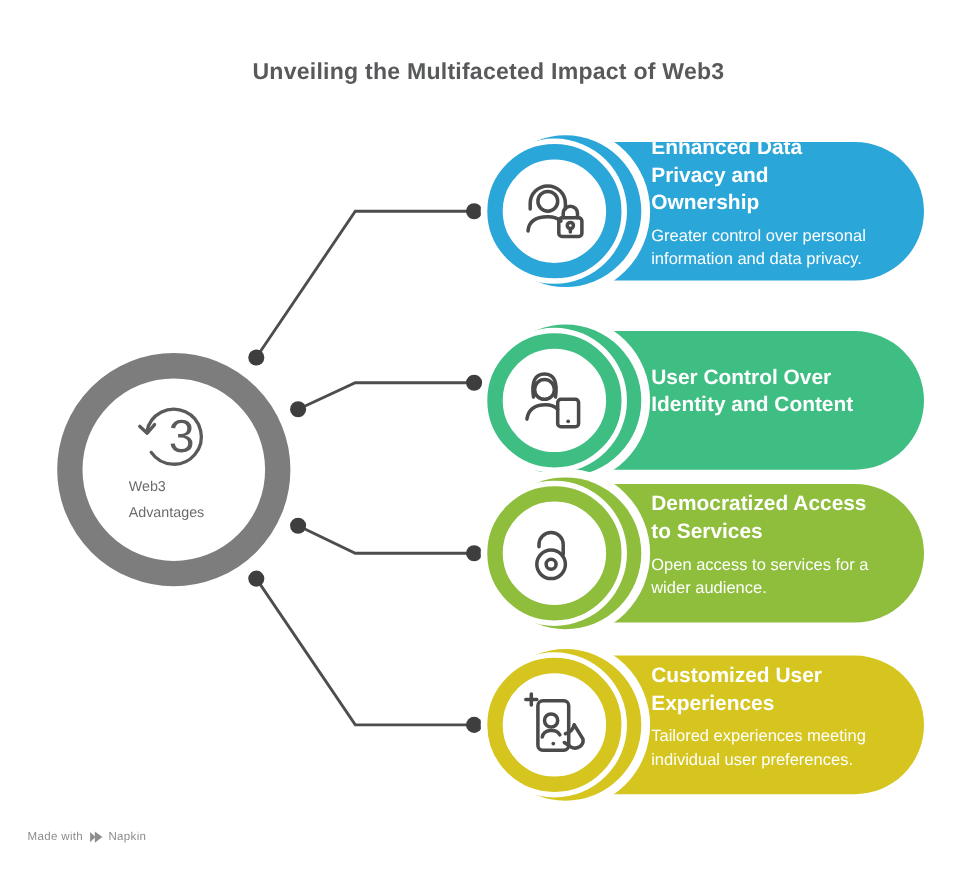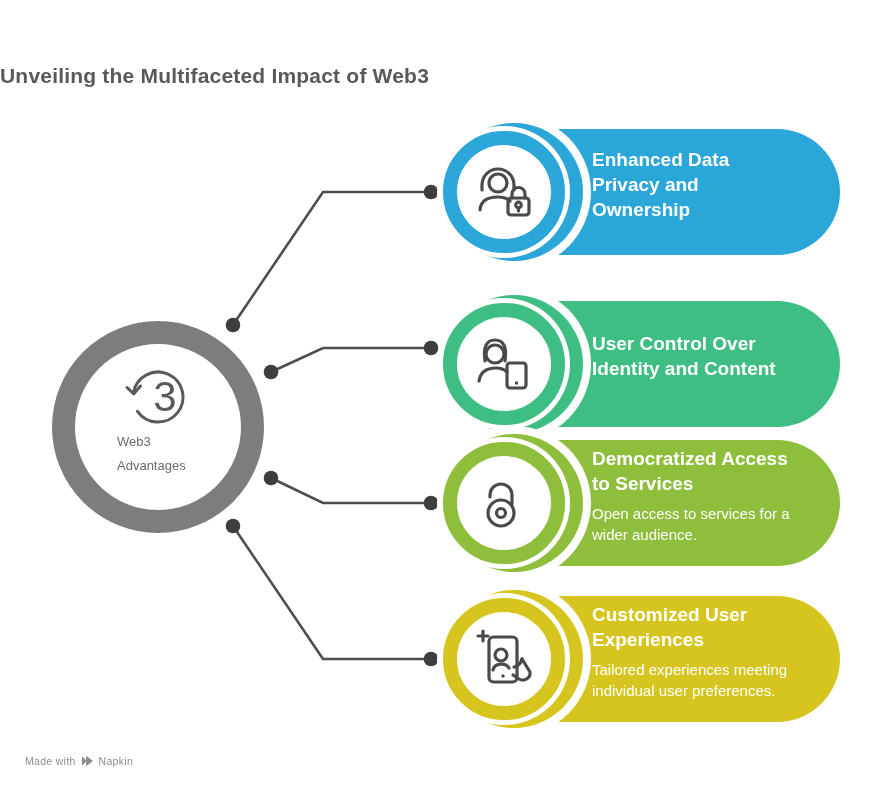--- a/index.html
+++ b/index.html
@@ -1,21 +1,21 @@
 <!DOCTYPE html>
 <html><head>
 <meta charset="utf-8">
 <style>
   html,body{margin:0;padding:0;background:#ffffff;}
   .canvas{
     position:relative;width:888px;height:793px;background:#ffffff;overflow:hidden;
     font-family:"Liberation Sans", sans-serif;
   }
   .title{
-    position:absolute;left:0;top:63px;width:100%;text-align:left;
+    position:absolute;left:0;top:53px;width:100%;text-align:center;
     font-size:21px;line-height:26px;font-weight:700;color:var(--title-color);
     letter-spacing:.2px;
   }
   
   .connectors{position:absolute;left:0;top:0;z-index:1;}
   .connector-line{fill:none;stroke:var(--line-color);stroke-width:2.6px;}
   .connector-dot{fill:var(--dot-color);stroke:none;}
   
   .hub{
     position:absolute;left:52px;top:321px;width:166px;height:166px;z-index:10;
@@ -112,20 +112,22 @@
         <rect x="40" y="42" width="21" height="17" rx="3"></rect>
         <path d="M44 42 v-4 a6.5 6.5 0 0 1 13 0 v4"></path>
         <circle cx="50.5" cy="49" r="2.8"></circle>
         <path d="M50.5 52 v3"></path>
       </svg>
     </div>
     <div class="pill-text">
       <div class="pill-title">Enhanced Data
 Privacy and
 Ownership</div>
+      <div class="pill-desc">Greater control over personal
+information and data privacy.</div>
     </div>
   </div>
 
   <div class="pill" style="top: 285px; margin-top: 16px; --pill-color: #3FBE83;">
     <div class="pill-body"></div>
     <div class="pill-cut"></div>
     <div class="pill-crescent"></div>
     <div class="pill-ring">
       <svg class="icon-svg" viewBox="0 0 72 72">
         <path d="M17 33 q-3 -21 10 -21 q13 0 10 21"></path>

